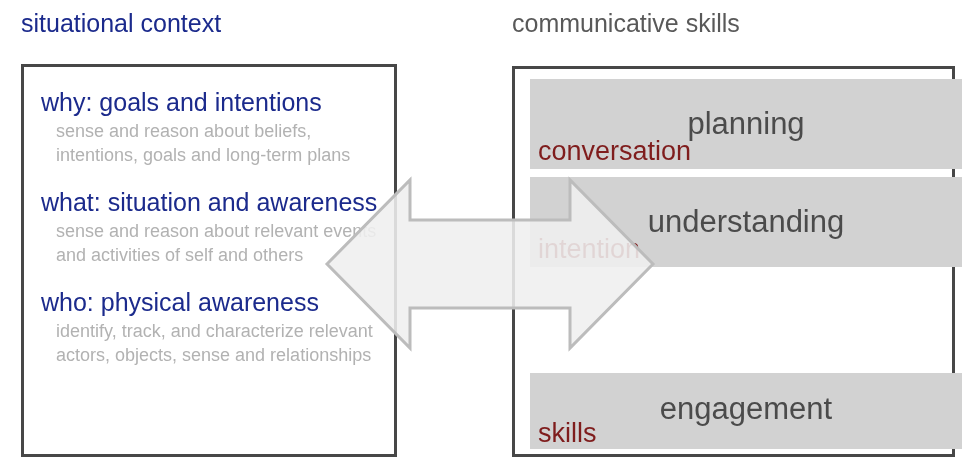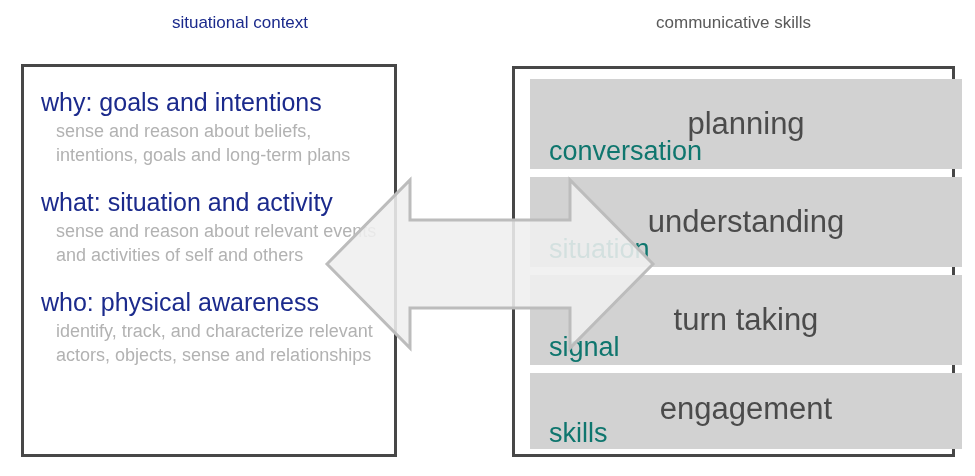--- a/index.html
+++ b/index.html
@@ -15,24 +15,23 @@
     position: relative;
     width: 975px;
     height: 476px;
     background: #ffffff;
     overflow: hidden;
   }
 
   
   .col-title {
     position: absolute;
-    font-size: 17px;
+    font-size: 25px;
     line-height: 30px;
     white-space: nowrap;
-    text-align: center;
   }
   #title-left {
     left: 21px;
     width: 438px;
     top: 8px;
     color: #1b2a8c;
   }
   #title-right {
     left: 512px;
     width: 443px;
@@ -107,23 +106,23 @@
     text-align: center;
     color: #4b4b4b;
     font-size: 31px;
     line-height: 36px;
     white-space: nowrap;
   }
   #bar-3 .bar-skill { top: 48%; text-align: center; }
 
   .bar-layer {
     position: absolute;
-    left: 19px;
+    left: 8px;
     bottom: 2px;
-    color: #0f766e;
+    color: #7f1d1d;
     font-size: 27px;
     line-height: 32px;
     white-space: nowrap;
   }
   #bar-3 .bar-layer { bottom: 0px; }
 
   
   #double-arrow {
     position: absolute;
     left: 320px;
@@ -146,21 +145,21 @@
 
       <div class="ctx-item">
         <div class="ctx-head">why: goals and intentions</div>
         <div class="ctx-sub">
           <span>sense and reason about beliefs,</span>
           <span>intentions, goals and long-term plans</span>
         </div>
       </div>
 
       <div class="ctx-item">
-        <div class="ctx-head">what: situation and activity</div>
+        <div class="ctx-head">what: situation and awareness</div>
         <div class="ctx-sub">
           <span>sense and reason about relevant events</span>
           <span>and activities of self and others</span>
         </div>
       </div>
 
       <div class="ctx-item">
         <div class="ctx-head">who: physical awareness</div>
         <div class="ctx-sub">
           <span>identify, track, and characterize relevant</span>
@@ -173,27 +172,23 @@
 
   <div class="panel" id="panel-right">
 
     <div class="bar" id="bar-0">
       <div class="bar-skill">planning</div>
       <div class="bar-layer">conversation</div>
     </div>
 
     <div class="bar" id="bar-1">
       <div class="bar-skill">understanding</div>
-      <div class="bar-layer">situation</div>
+      <div class="bar-layer">intention</div>
     </div>
 
-    <div class="bar" id="bar-2">
-      <div class="bar-skill">turn taking</div>
-      <div class="bar-layer">signal</div>
-    </div>
 
     <div class="bar" id="bar-3">
       <div class="bar-skill">engagement</div>
       <div class="bar-layer">skills</div>
     </div>
 
   </div>
 
   <svg id="double-arrow" viewBox="0 0 340 190">
     <polygon points="7,94 90,10 90,50 250,50 250,10 333,94 250,178 250,138 90,138 90,178" fill="#efefef" fill-opacity="0.88" stroke="#bcbcbc" stroke-width="3" stroke-linejoin="miter"></polygon>

